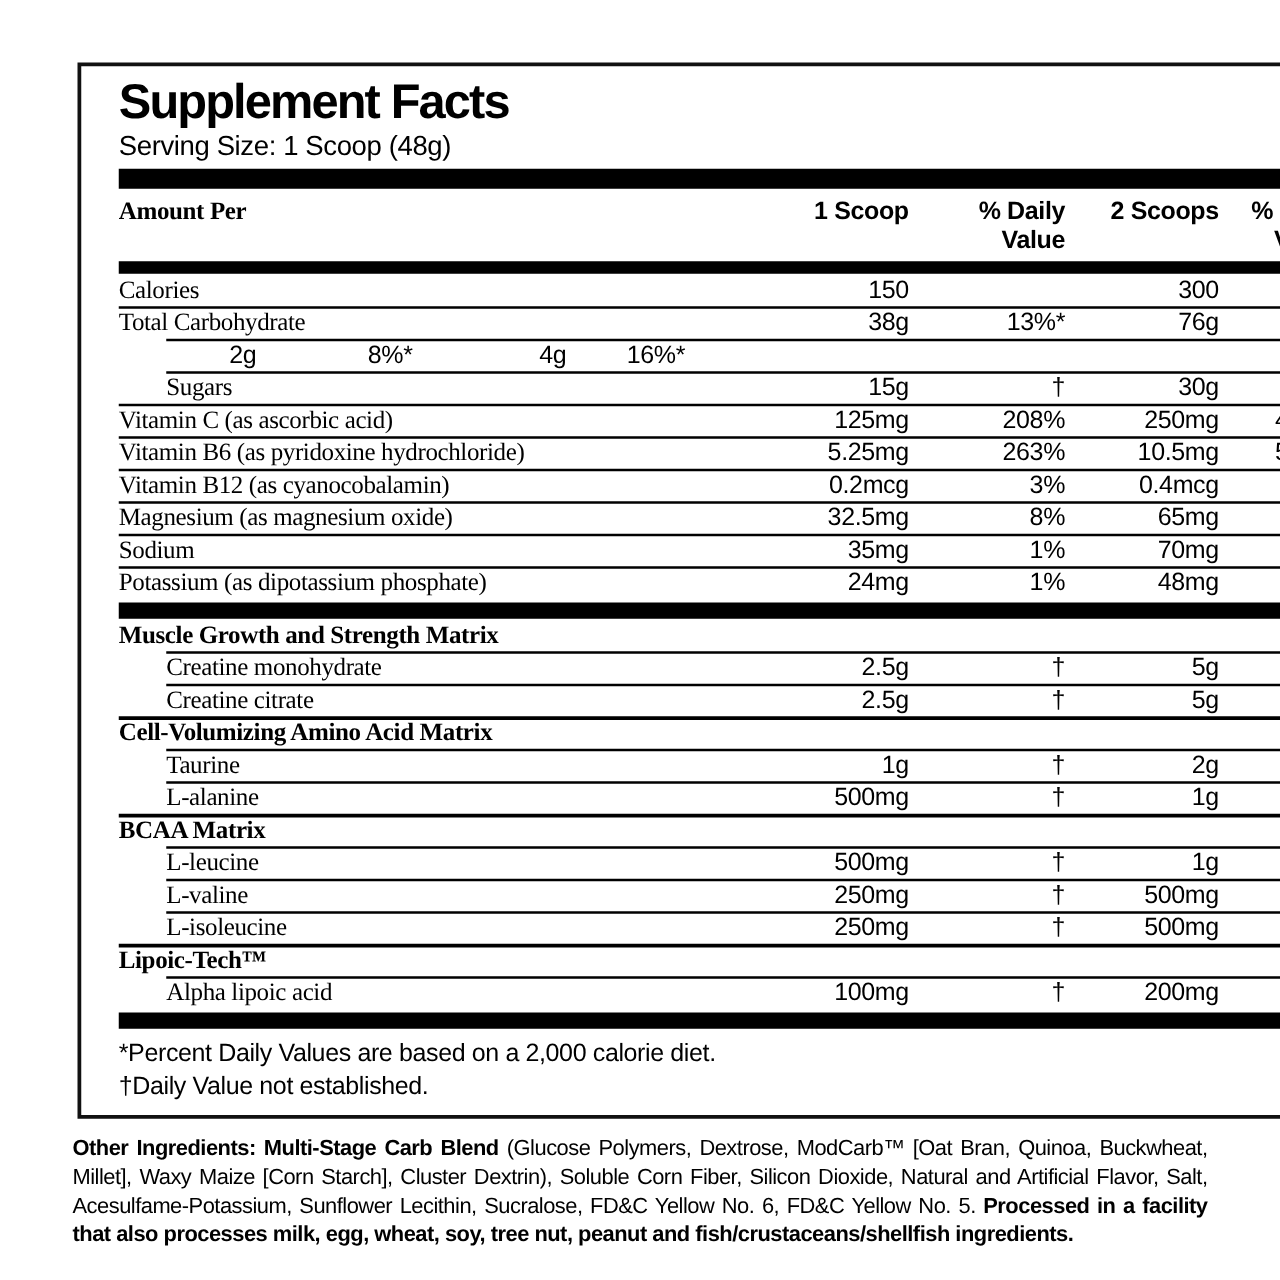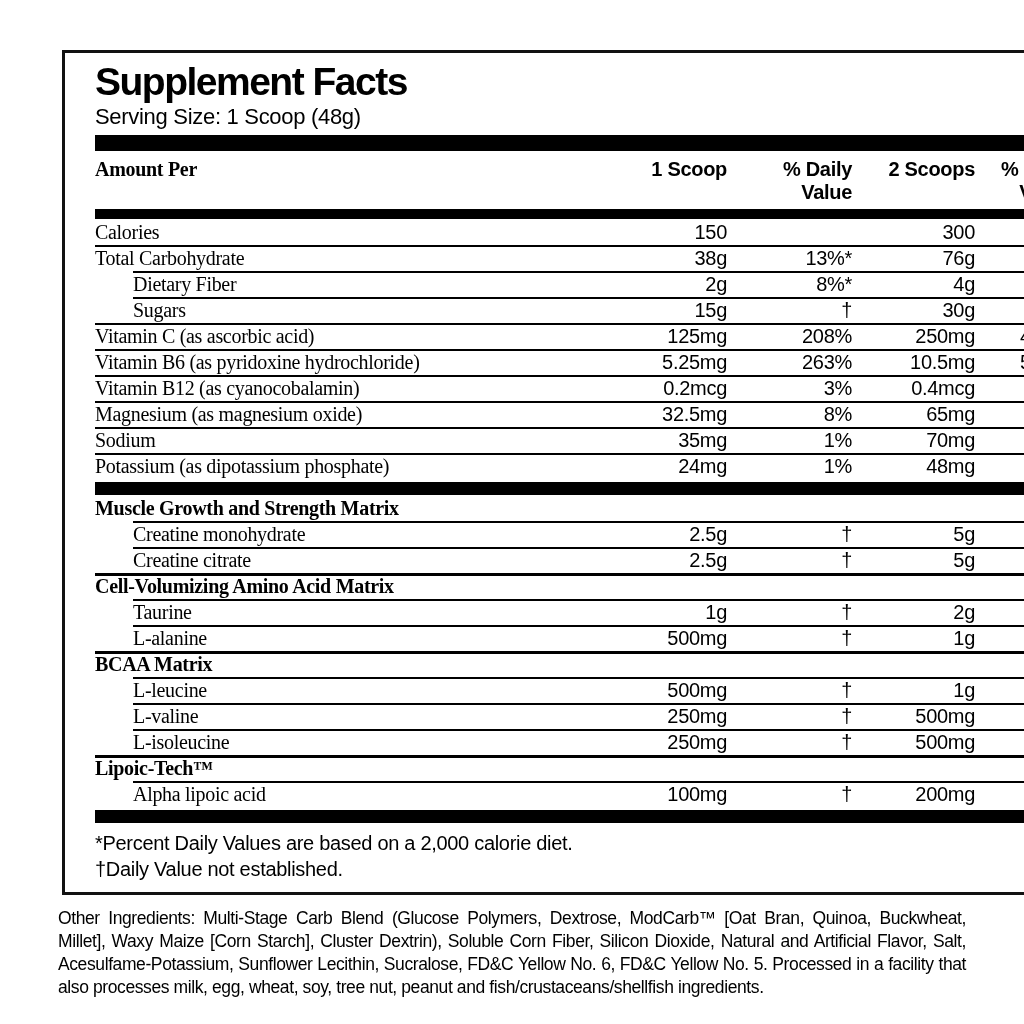--- a/index.html
+++ b/index.html
@@ -30,21 +30,21 @@
   .row.rule-full::before, .row.rule-ind::before, .section-row.rule-full::before {
     content:""; position:absolute; top:0; left:0; right:0; height:2px; background:#000; }
   .row.rule-ind::before { left:38px; }
   .section-row.rule-full::before { height:3px; }
   .namecol.ind { padding-left:38px; }
 
   .footnotes { font-size:20px; line-height:26px; padding-top:7px; letter-spacing:-0.3px; }
 
   .other-ing { margin-top:12px; margin-left:-4px; width:908px; font-size:17.5px;
     line-height:23px; text-align:justify; letter-spacing:-0.4px; }
-  .b { font-weight:normal; }
+  .b { font-weight:bold; }
 </style>
 </head>
 <body>
 
 <div class="page">
   <div class="label-box">
 
     <div class="title">Supplement Facts</div>
     <div class="serving-line">Serving Size: 1 Scoop (48g)</div>
 
@@ -69,21 +69,20 @@
           <div class="cell c4"></div>
         </div>
         <div class="row rule-full">
           <div class="namecol">Total Carbohydrate</div>
           <div class="cell c1">38g</div>
           <div class="cell c2">13%*</div>
           <div class="cell c3">76g</div>
           <div class="cell c4">25%*</div>
         </div>
         <div class="row rule-ind">
-          <div class="namecol ind">Dietary Fiber</div>
           <div class="cell c1">2g</div>
           <div class="cell c2">8%*</div>
           <div class="cell c3">4g</div>
           <div class="cell c4">16%*</div>
         </div>
         <div class="row rule-ind">
           <div class="namecol ind">Sugars</div>
           <div class="cell c1">15g</div>
           <div class="cell c2">†</div>
           <div class="cell c3">30g</div>

